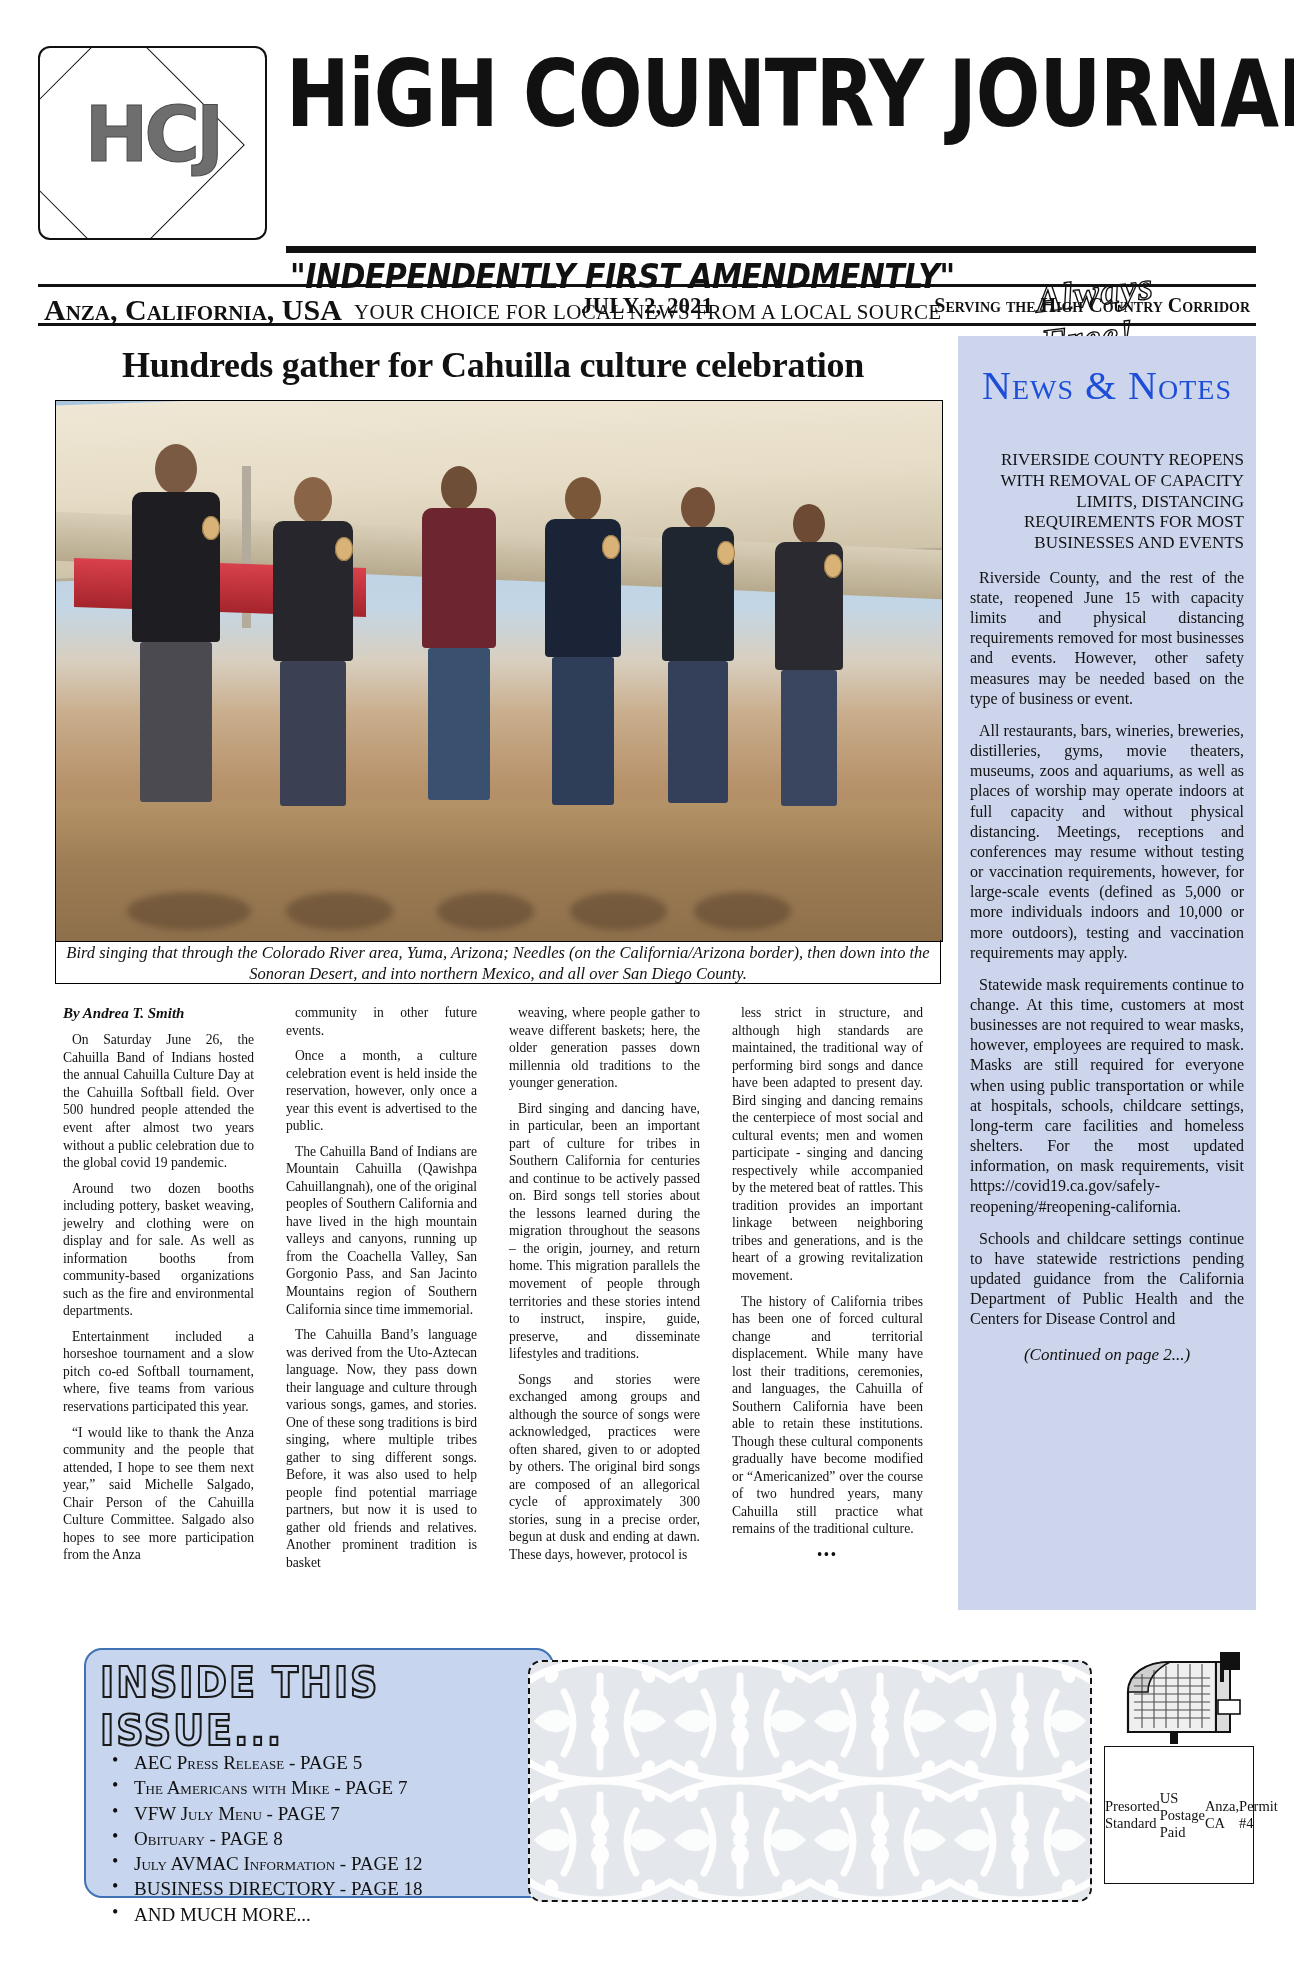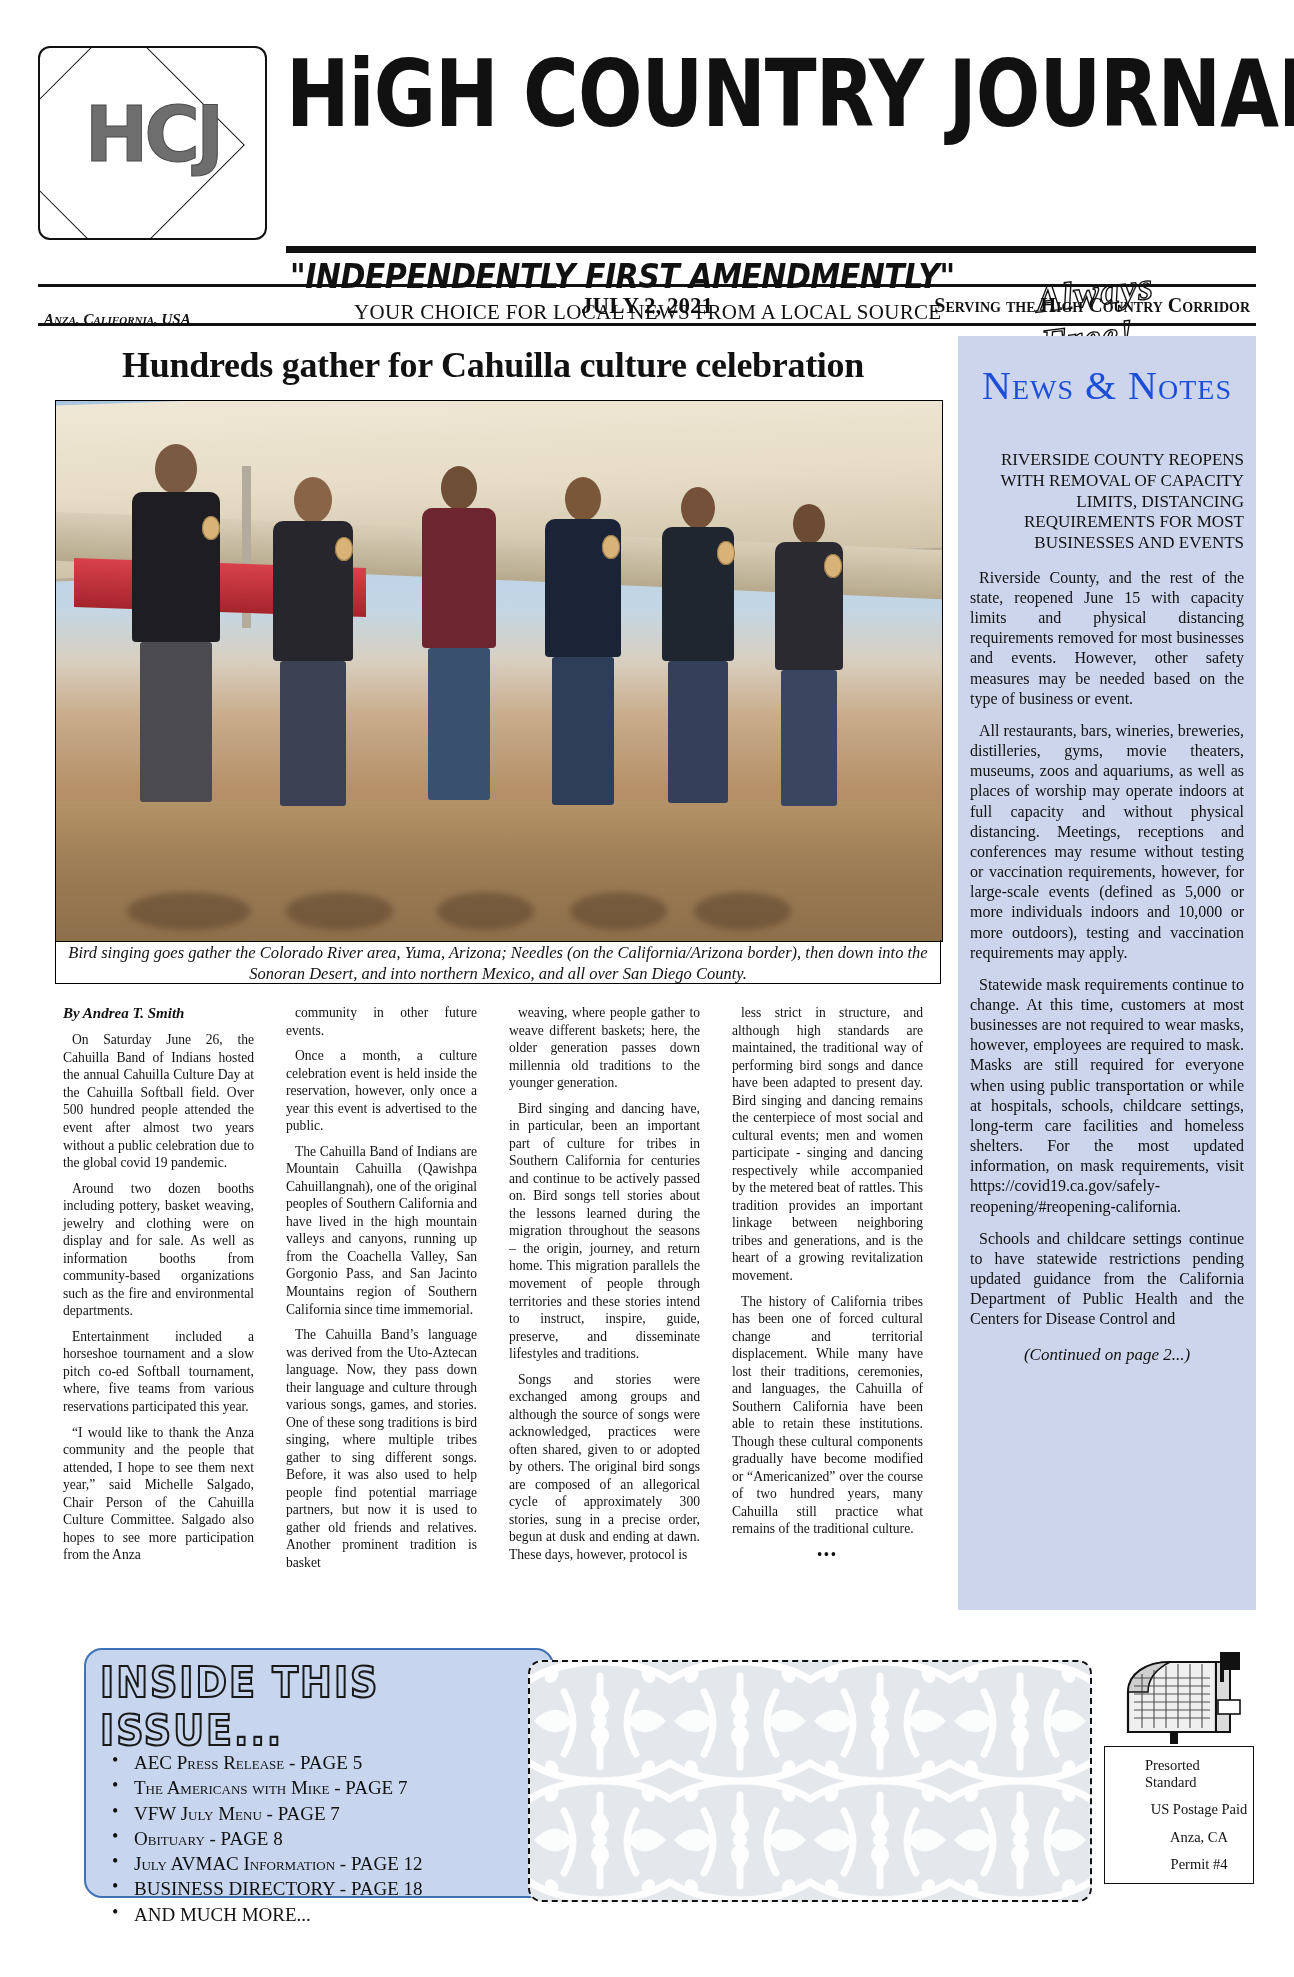--- a/index.html
+++ b/index.html
@@ -13,21 +13,21 @@
   .logo-text{position:absolute;left:0;top:42px;width:225px;text-align:center;font-family:"DejaVu Sans",sans-serif;font-weight:bold;font-size:76px;letter-spacing:-4px;color:#6e6e6e;-webkit-text-stroke:1px #4a4a4a;}
   .title-wrap{position:absolute;left:248px;top:-4px;width:970px;}
   .paper-title{font-family:"DejaVu Sans",sans-serif;font-weight:bold;font-size:76px;line-height:1.12;letter-spacing:-1px;color:#111;transform:scaleY(1.22);transform-origin:left top;white-space:nowrap;}
   .rule-thick{position:absolute;left:248px;top:200px;width:970px;height:6px;background:#111;border-top:1px solid #111;}
   .tagline{position:absolute;left:252px;top:210px;font-family:"DejaVu Sans",sans-serif;font-style:italic;font-weight:bold;font-size:30px;letter-spacing:-.5px;color:#111;transform:scaleY(1.15);transform-origin:left top;}
   .subtag{position:absolute;left:316px;top:254px;font-family:"Liberation Serif",serif;font-variant:small-caps;font-size:21px;letter-spacing:.3px;color:#111;}
   .always-free{position:absolute;left:1000px;top:218px;font-family:"Liberation Serif",serif;font-style:italic;font-weight:bold;font-size:38px;color:#fff;-webkit-text-stroke:1.4px #111;transform:rotate(-7deg);letter-spacing:1px;}
 
   
   .dateline{position:absolute;left:38px;top:284px;width:1218px;height:36px;border-top:3px solid #111;border-bottom:3px solid #111;}
-  .dl-left{position:absolute;left:6px;top:24px;font-size:15px;font-variant:small-caps;font-weight:bold;font-style:italic;}
+  .dl-left{position:absolute;left:6px;top:6px;font-size:30px;font-variant:small-caps;font-weight:bold;}
   .dl-mid{position:absolute;left:0;right:0;top:6px;text-align:center;font-size:23px;font-variant:small-caps;font-weight:bold;}
   .dl-right{position:absolute;right:6px;top:7px;font-size:20px;font-variant:small-caps;font-weight:bold;}
 
   
   .headline{position:absolute;left:48px;top:344px;width:890px;text-align:center;font-size:36px;font-weight:bold;letter-spacing:-.3px;}
 
   
   .photo{position:absolute;left:55px;top:400px;width:886px;height:540px;border:1.5px solid #000;overflow:hidden;background:#9fb4c8;}
   .ph-sky{position:absolute;left:0;top:0;width:100%;height:100%;background:linear-gradient(#a9c4dd 0%,#c3d6e6 38%,#d8cfc0 48%,#c9ad8c 58%,#b59068 72%,#a07e57 100%);}
   .ph-canopy{position:absolute;left:-4%;top:-2%;width:108%;height:32%;background:linear-gradient(180deg,#efe7d5 0%,#e6dcc6 55%,#cfc4aa 100%);border-bottom:3px solid #b9ae95;transform:skewY(-2deg);}
@@ -65,21 +65,21 @@
   .inside li{font-variant:small-caps;font-size:19px;line-height:1.33;position:relative;padding-left:22px;}
   .inside li:before{content:"\2022";position:absolute;left:0;top:-1px;font-size:18px;}
 
   
   .adpanel{position:absolute;left:528px;top:1660px;width:560px;height:238px;border:2.5px dashed #111;border-radius:14px;background:#e9ecef;overflow:hidden;}
   .adpanel svg{position:absolute;left:0;top:0;width:100%;height:100%;}
 
   
   .postage-wrap{position:absolute;left:1100px;top:1648px;width:158px;height:250px;}
   .mailbox{position:absolute;left:14px;top:0;width:130px;height:96px;}
-  .postage{position:absolute;left:4px;top:98px;width:150px;height:138px;border:1.6px solid #111;box-sizing:border-box;display:flex;flex-direction:column;justify-content:space-evenly;align-items:center;font-size:14.5px;background:#fff;padding-left:40px;}
+  .postage{position:absolute;left:4px;top:98px;width:150px;height:138px;border:1.6px solid #111;box-sizing:border-box;display:flex;flex-direction:row;justify-content:space-evenly;align-items:center;font-size:14.5px;background:#fff;}
 </style>
 </head>
 <body>
 
 <div class="page">
 
   <div class="masthead">
     <div class="logo-box">
       <div class="logo-diamond"></div>
       <div class="logo-text">HCJ</div>
@@ -144,21 +144,21 @@
       <div class="p-legs" style="top:174px;width:60px;height:142px;background:#34405a;"></div>
       <div class="rattle" style="left:66%;top:54px;"></div>
     </div>
     <div class="person" style="left:79%;width:12%;height:57%;">
       <div class="p-head" style="top:0;width:32px;height:40px;background:#6c4a33;"></div>
       <div class="p-body" style="top:38px;width:68px;height:128px;background:#2a2a30;"></div>
       <div class="p-legs" style="top:166px;width:56px;height:136px;background:#3a4560;"></div>
       <div class="rattle" style="left:64%;top:50px;"></div>
     </div>
   </div>
-  <div class="caption">Bird singing goes gather the Colorado River area, Yuma, Arizona; Needles (on the California/Arizona border), then down into the Sonoran Desert, and into northern Mexico, and all over San Diego County.</div>
+  <div class="caption">Bird singing that through the Colorado River area, Yuma, Arizona; Needles (on the California/Arizona border), then down into the Sonoran Desert, and into northern Mexico, and all over San Diego County.</div>
 
   <div class="cols">
     <div class="col">
       <p class="byline">By Andrea T. Smith</p>
       <p>On Saturday June 26, the Cahuilla Band of Indians hosted the annual Cahuilla Culture Day at the Cahuilla Softball field. Over 500 hundred people attended the event after almost two years without a public celebration due to the global covid 19 pandemic.</p>
       <p>Around two dozen booths including pottery, basket weaving, jewelry and clothing were on display and for sale. As well as information booths from community-based organizations such as the fire and environmental departments.</p>
       <p>Entertainment included a horseshoe tournament and a slow pitch co-ed Softball tournament, where, five teams from various reservations participated this year.</p>
       <p>“I would like to thank the Anza community and the people that attended, I hope to see them next year,” said Michelle Salgado, Chair Person of the Cahuilla Culture Committee. Salgado also hopes to see more participation from the Anza</p>
     </div>
     <div class="col">

